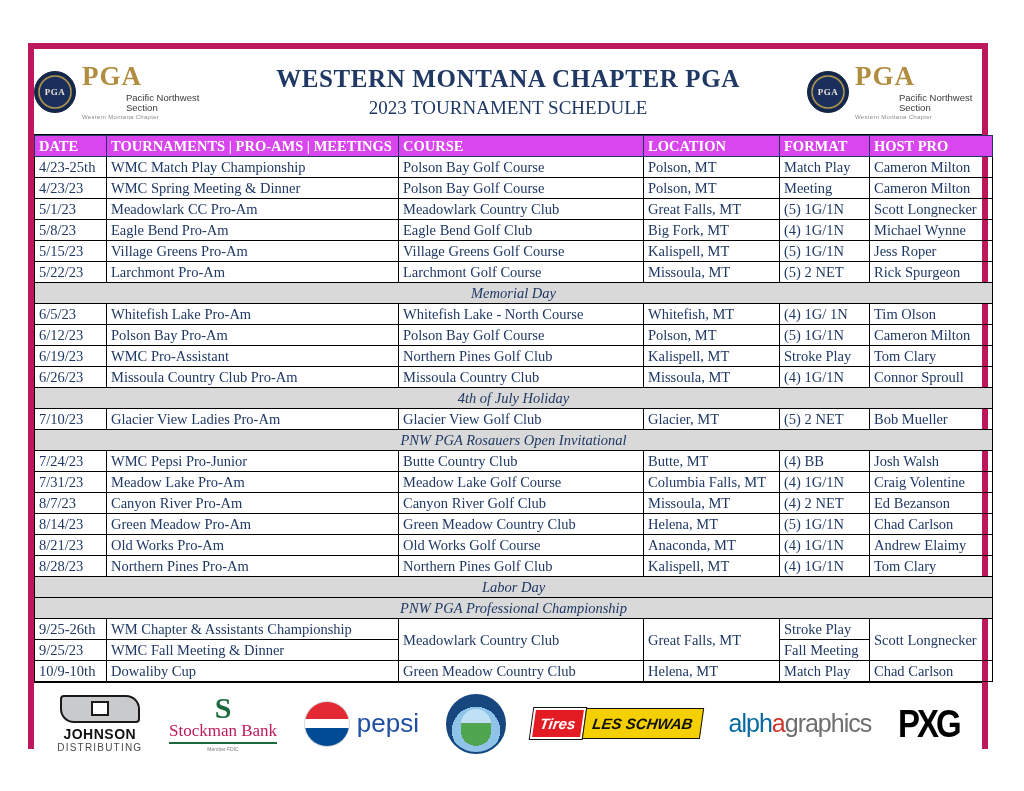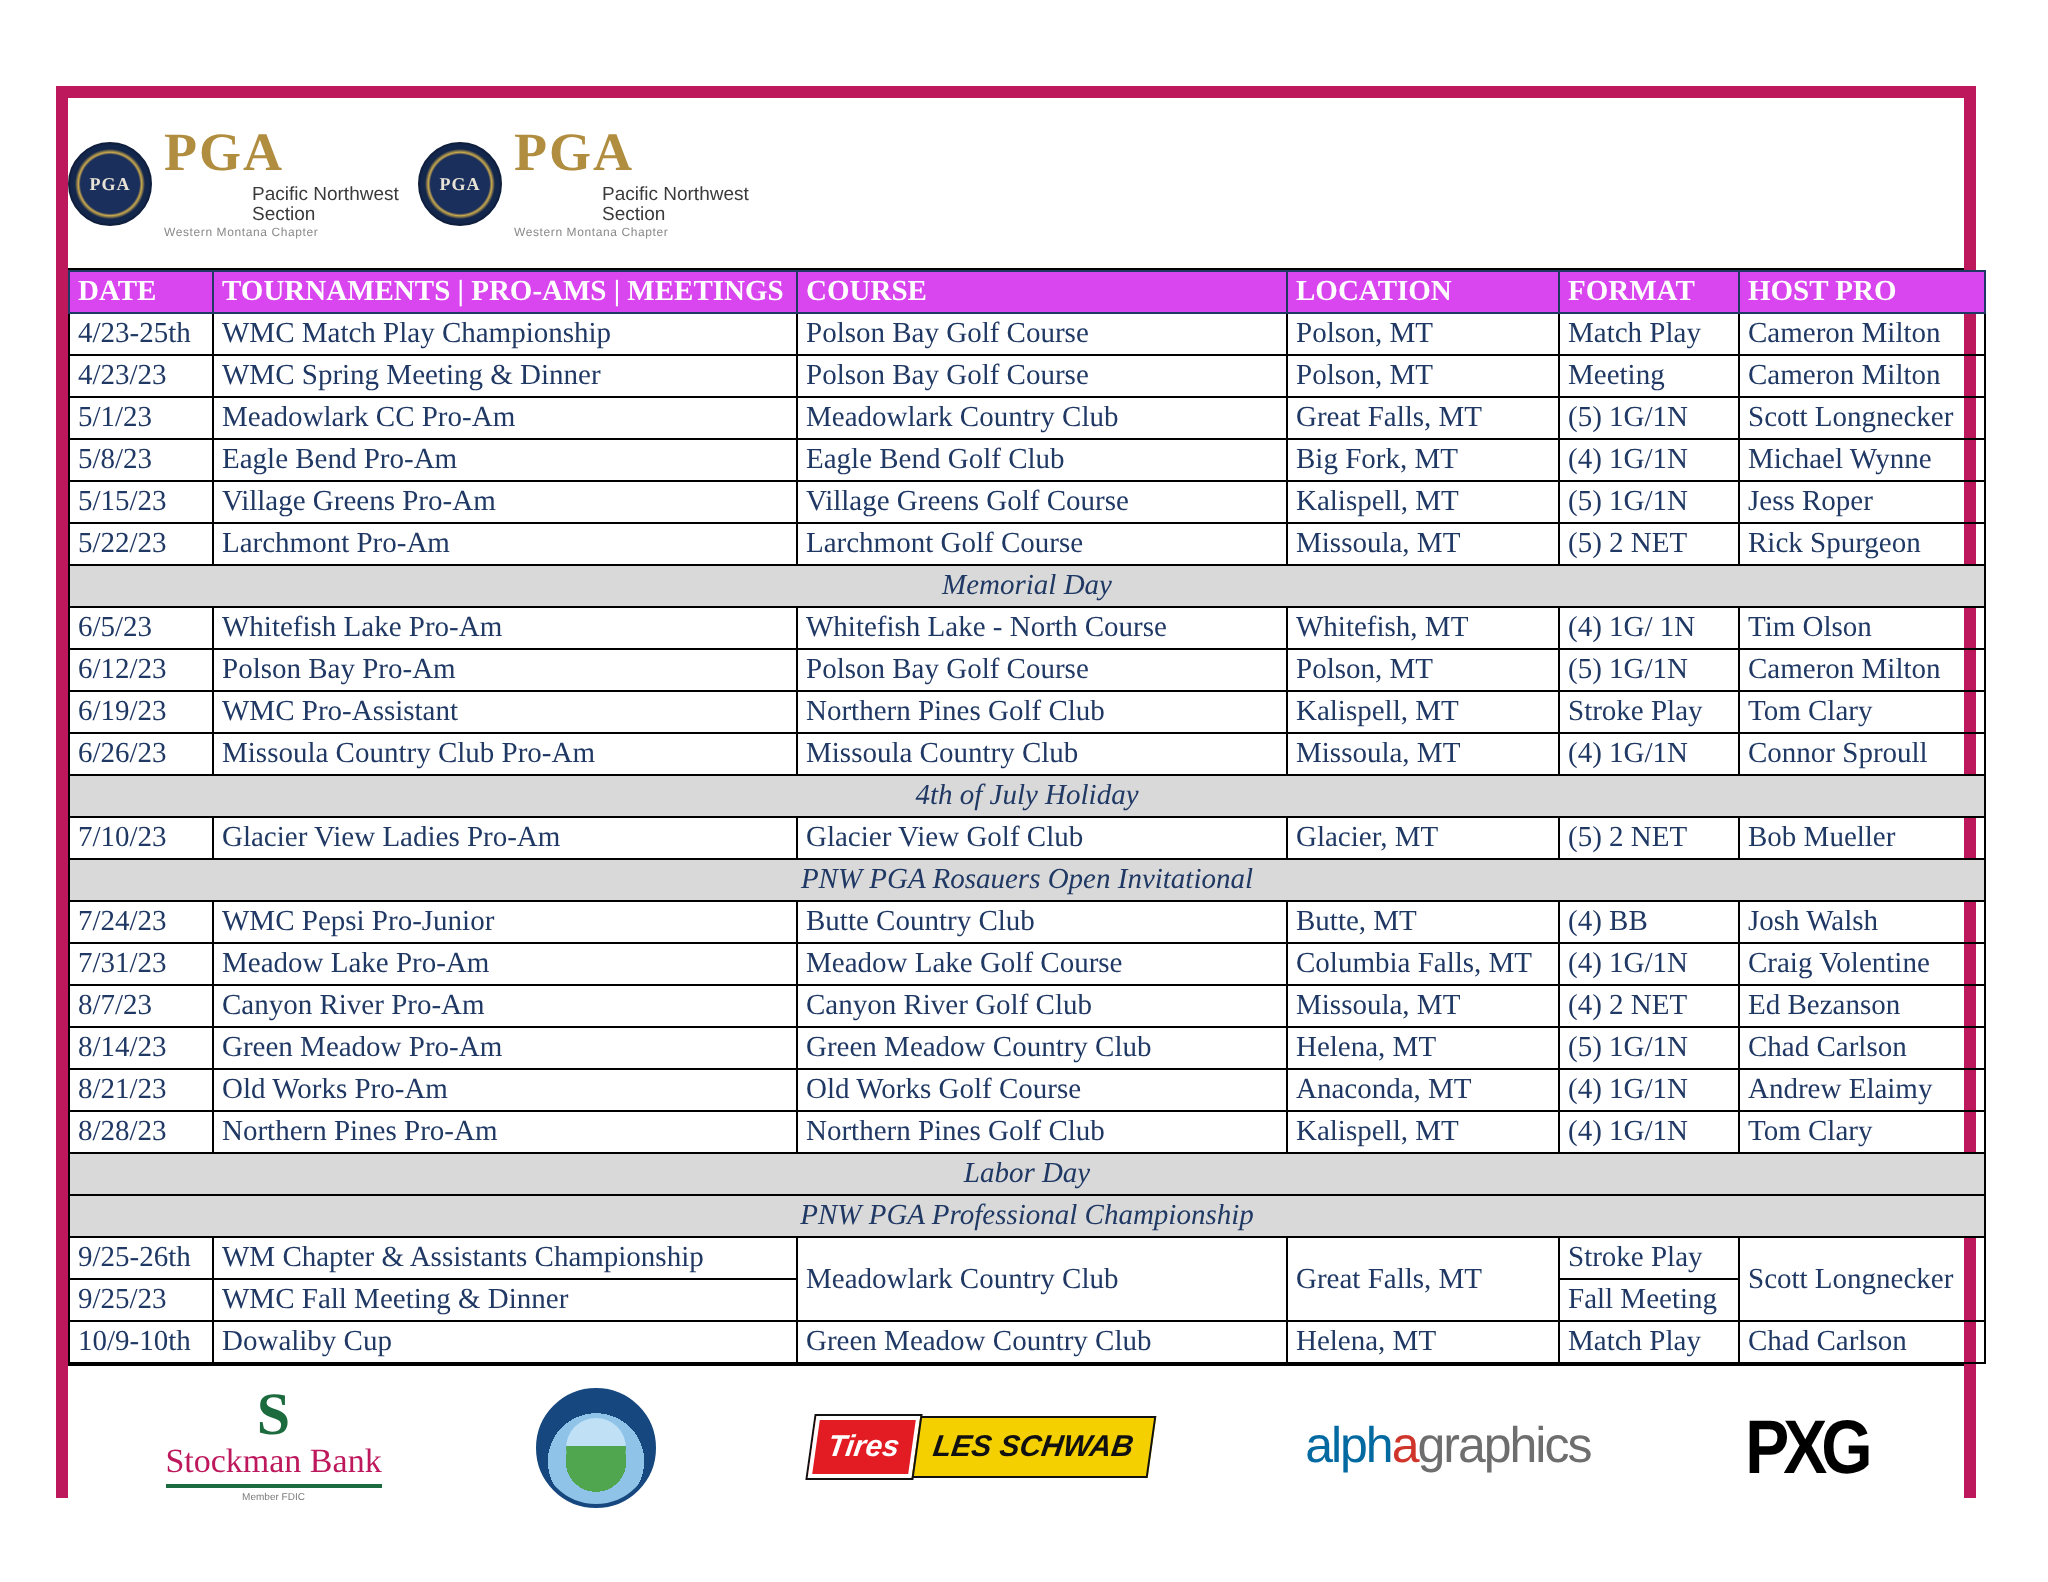--- a/index.html
+++ b/index.html
@@ -150,20 +150,24 @@
           <span>PGA</span>
         </div>
         <div class="pga-txt">
           <div class="pga-word">PGA</div>
           <div class="pga-sub1">Pacific Northwest Section</div>
           <div class="pga-sub2">Western Montana Chapter</div>
         </div>
       </div>
     </div>
 
+    <div class="titletext">
+      <div class="t-main">WESTERN MONTANA CHAPTER PGA</div>
+      <div class="t-sub">2023 TOURNAMENT SCHEDULE</div>
+    </div>
 
     <div class="logo-slot right">
       <div class="pgalogo">
         <div class="pga-seal">
           <span>PGA</span>
         </div>
         <div class="pga-txt">
           <div class="pga-word">PGA</div>
           <div class="pga-sub1">Pacific Northwest Section</div>
           <div class="pga-sub2">Western Montana Chapter</div>
@@ -365,29 +369,44 @@
             <td>Match Play</td>
             <td>Chad Carlson</td>
           </tr>
         </tbody>
     </table>
   </div>
 
   <div class="sponsors">
 
 
+    <div class="sp">
+      <div class="jd">
+        <div class="jd-mark">
+            <i></i>
+          </div>
+        <div class="jd-n1">JOHNSON</div>
+        <div class="jd-n2">DISTRIBUTING</div>
+      </div>
+    </div>
 
     <div class="sp">
       <div class="stk">
         <div class="stk-s">S</div>
         <div class="stk-n">Stockman Bank</div>
         <div class="stk-t">Member FDIC</div>
       </div>
     </div>
 
+    <div class="sp">
+      <div class="pep">
+        <div class="pep-ball"></div>
+        <div class="pep-w">pepsi</div>
+      </div>
+    </div>
 
     <div class="sp">
       <div class="msga">
           <i></i>
         </div>
     </div>
 
     <div class="sp">
       <div class="ls">
         <div class="ls-a">Tires</div>

